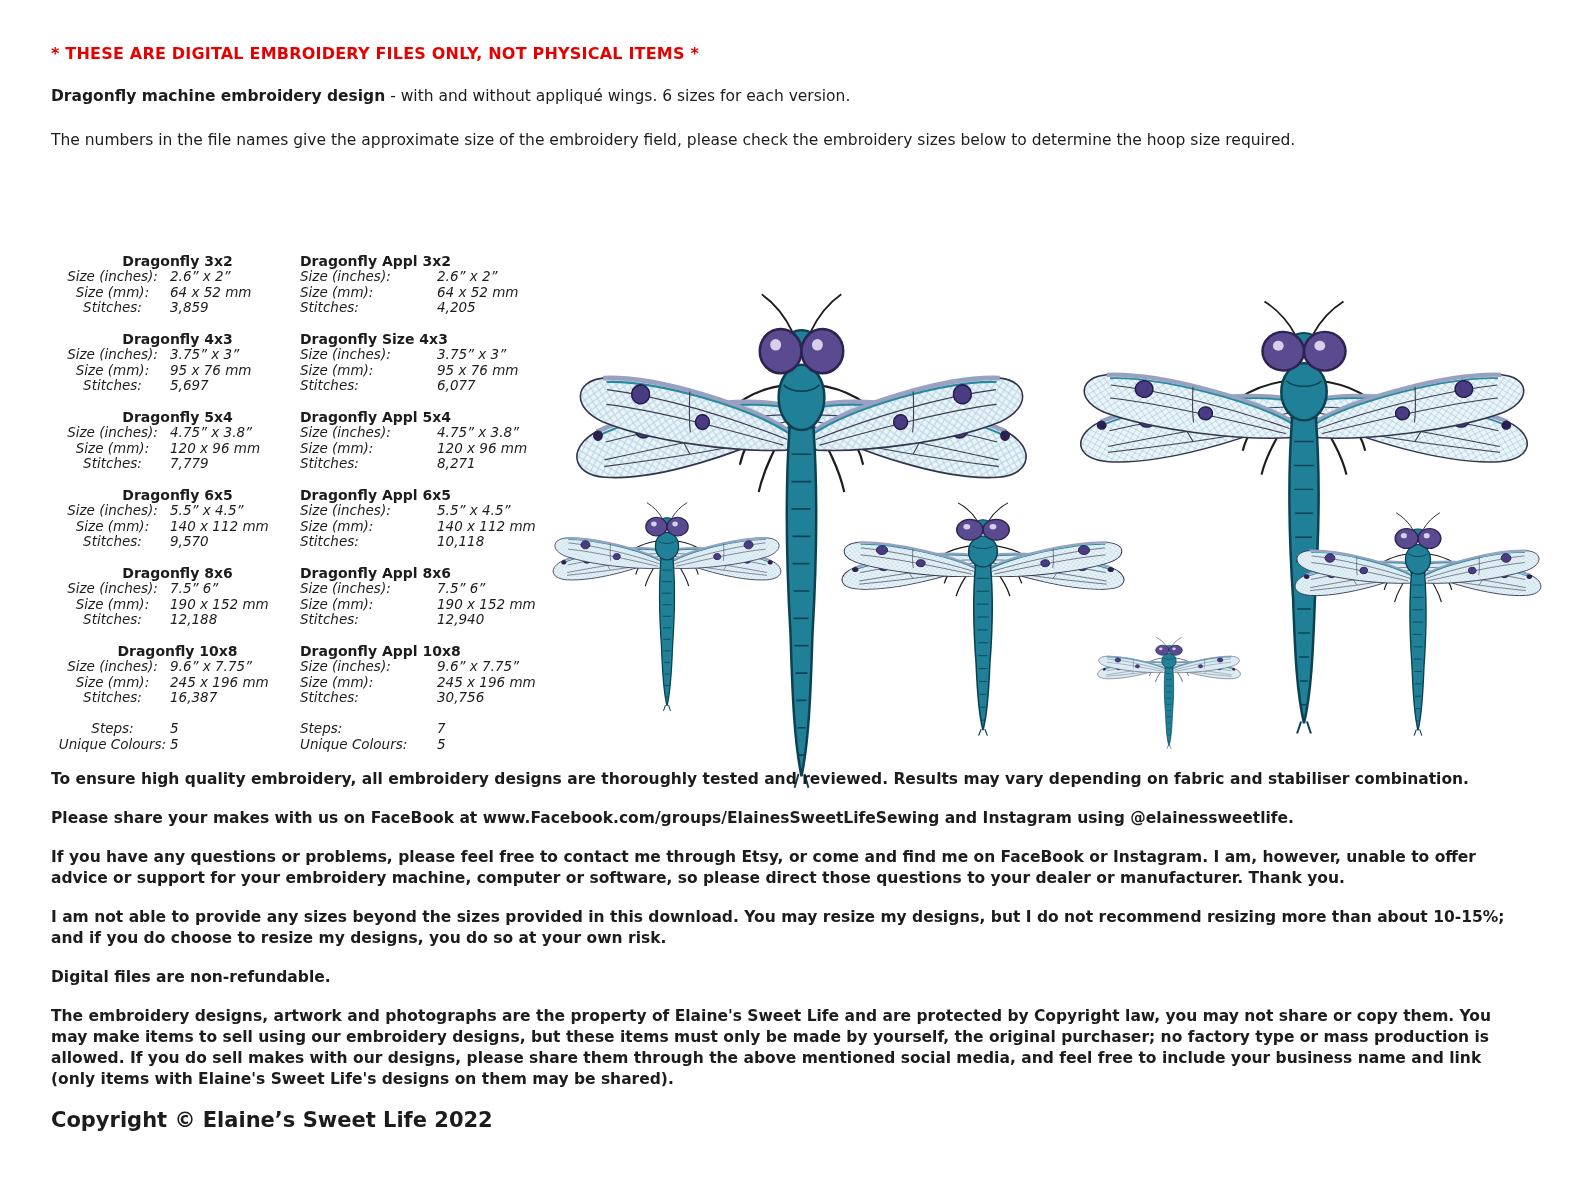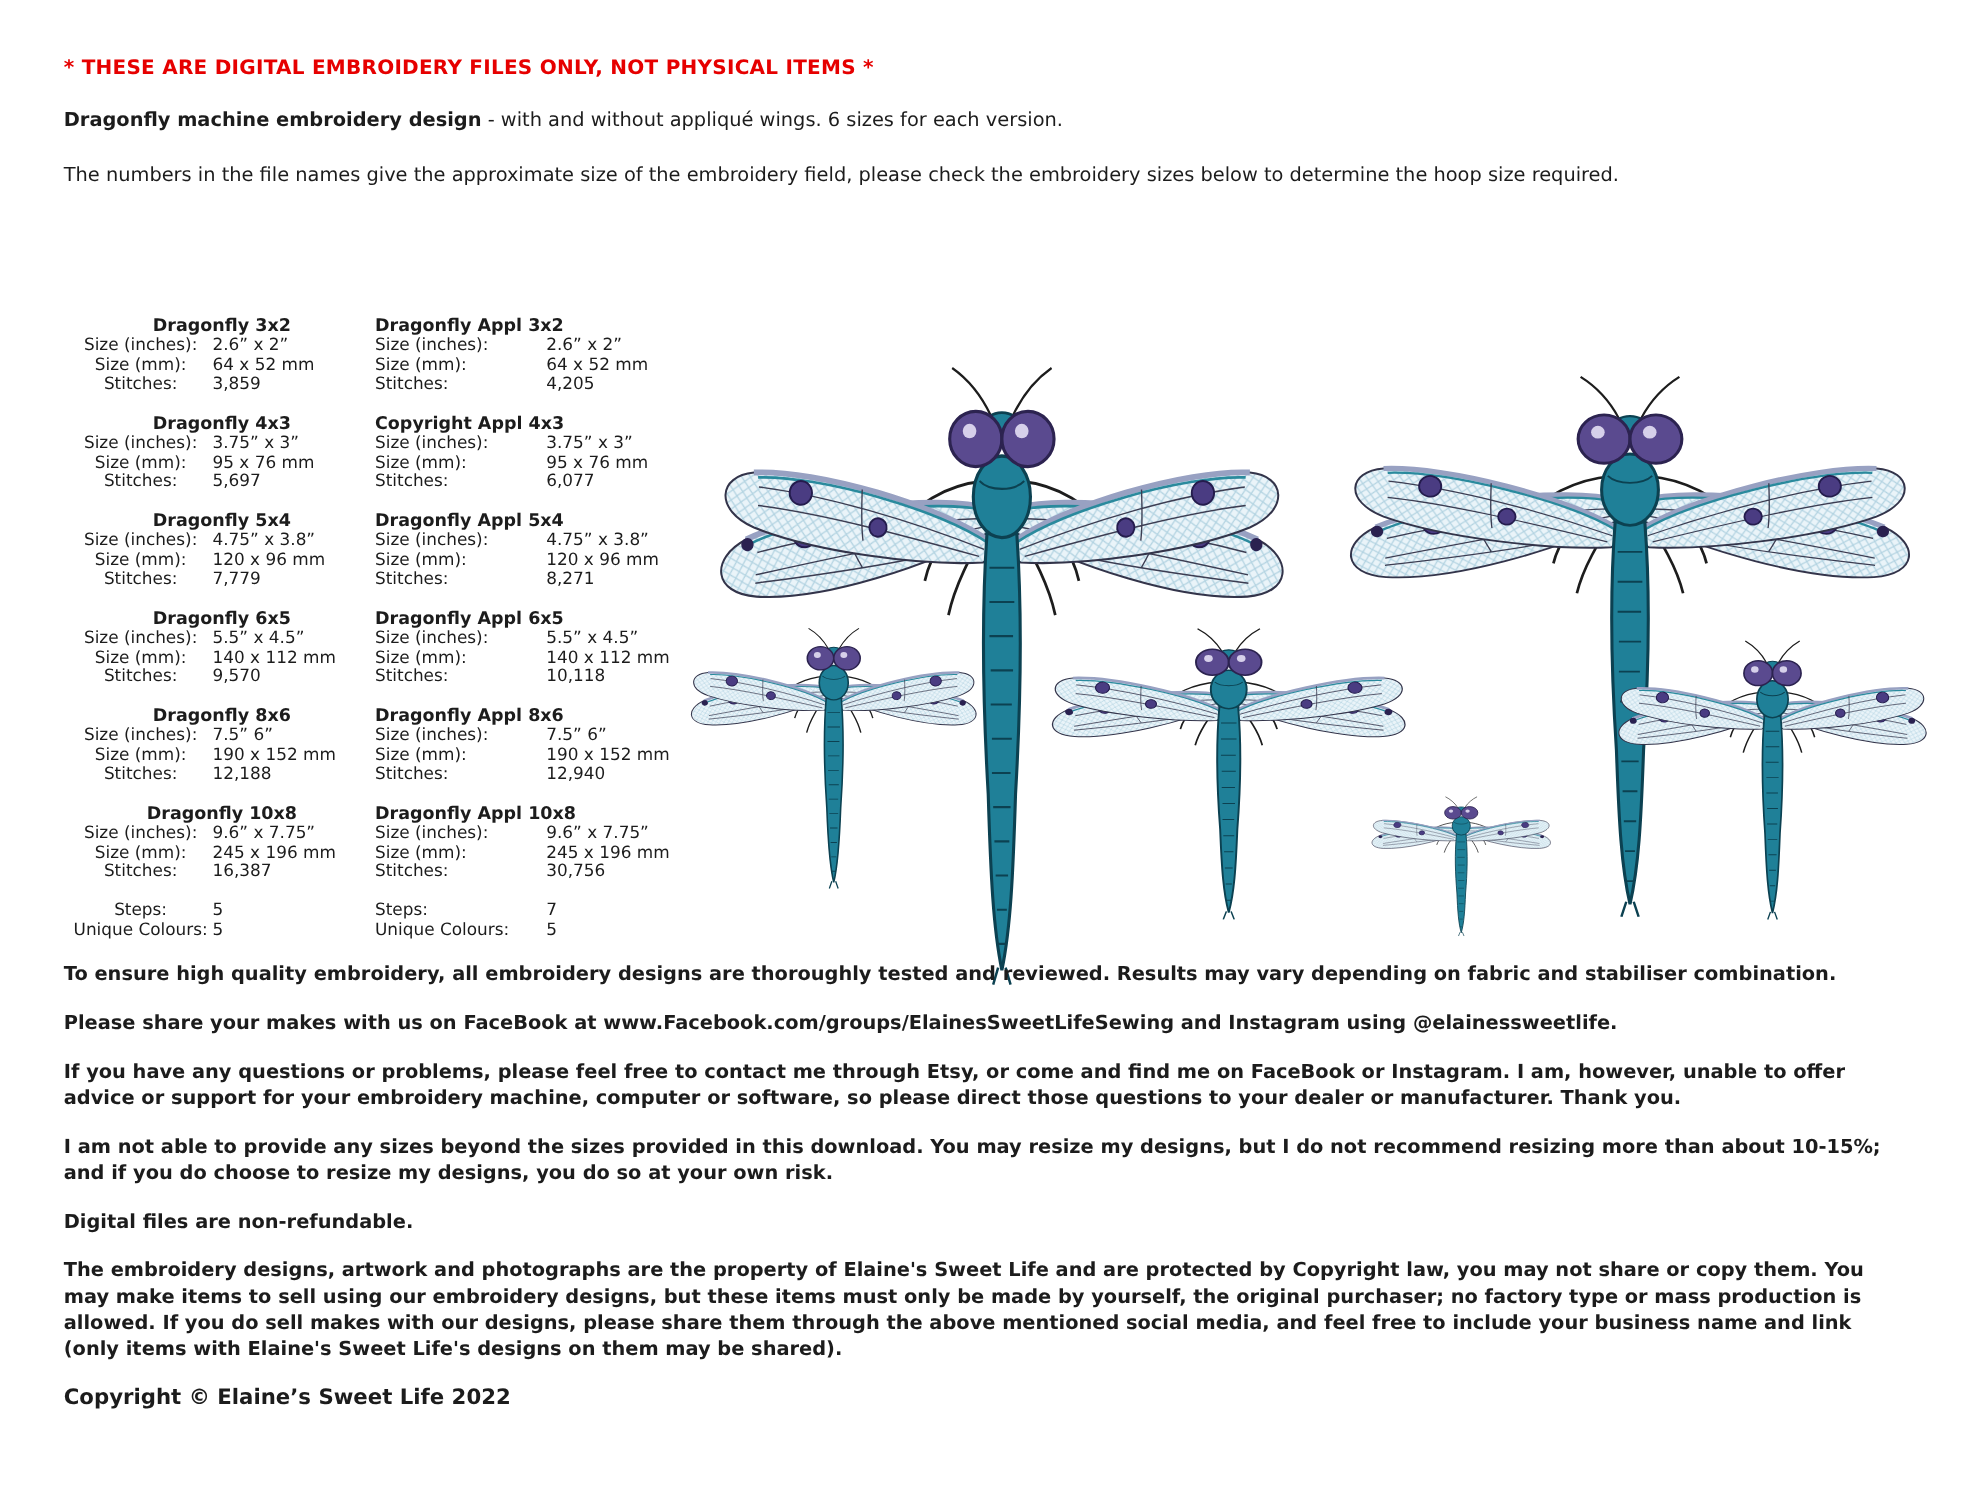--- a/index.html
+++ b/index.html
@@ -15,29 +15,29 @@
   .titleline{font-size:15.5px;line-height:21px;margin:0 0 23px 0;}
   .titleline .b{font-weight:bold;}
   .formats{margin:0;}
   .formatnote{margin:0;}
   
   .spec-col{position:absolute;top:253px;font-size:13.5px;line-height:15.5px;}
   .col1{left:55px;width:245px;text-align:center;}
   .col2{left:300px;width:250px;}
   .spec-block{margin:0 0 15.5px 0;}
   .spec-header{font-weight:bold;font-size:14px;line-height:16px;}
-  .spec-row{display:flex;}
+  .spec-row{display:flex;font-style:italic;}
   .spec-label{flex:0 0 auto;}
   .col1 .spec-label{width:115px;}
   .col2 .spec-label{width:137px;}
   .spec-extra{margin-top:15.5px;}
   
   .footer{position:absolute;left:51px;top:769px;width:1488px;}
   .footer .para{margin-bottom:18px;font-weight:bold;}
-  .copyright{font-size:17px;font-weight:bold;margin-top:16px;}
+  .copyright{font-size:21px;font-weight:bold;margin-top:16px;}
   
   .art{position:absolute;left:0;top:0;width:1588px;height:1191px;pointer-events:none;}
   .df{position:absolute;}
 </style>
 </head>
 <body>
 
 <svg width="0" height="0" style="position:absolute" aria-hidden="true">
   <defs>
     <pattern id="xh" width="8" height="8" patternUnits="userSpaceOnUse">
@@ -203,21 +203,21 @@
     <div class="spec-row">
         <span class="spec-label">Size (mm):</span>
         <span class="spec-value">64 x 52 mm</span>
       </div>
     <div class="spec-row">
         <span class="spec-label">Stitches:</span>
         <span class="spec-value">4,205</span>
       </div>
   </div>
   <div class="spec-block">
-    <div class="spec-header">Copyright Appl 4x3</div>
+    <div class="spec-header">Dragonfly Size 4x3</div>
     <div class="spec-row">
         <span class="spec-label">Size (inches):</span>
         <span class="spec-value">3.75” x 3”</span>
       </div>
     <div class="spec-row">
         <span class="spec-label">Size (mm):</span>
         <span class="spec-value">95 x 76 mm</span>
       </div>
     <div class="spec-row">
         <span class="spec-label">Stitches:</span>

